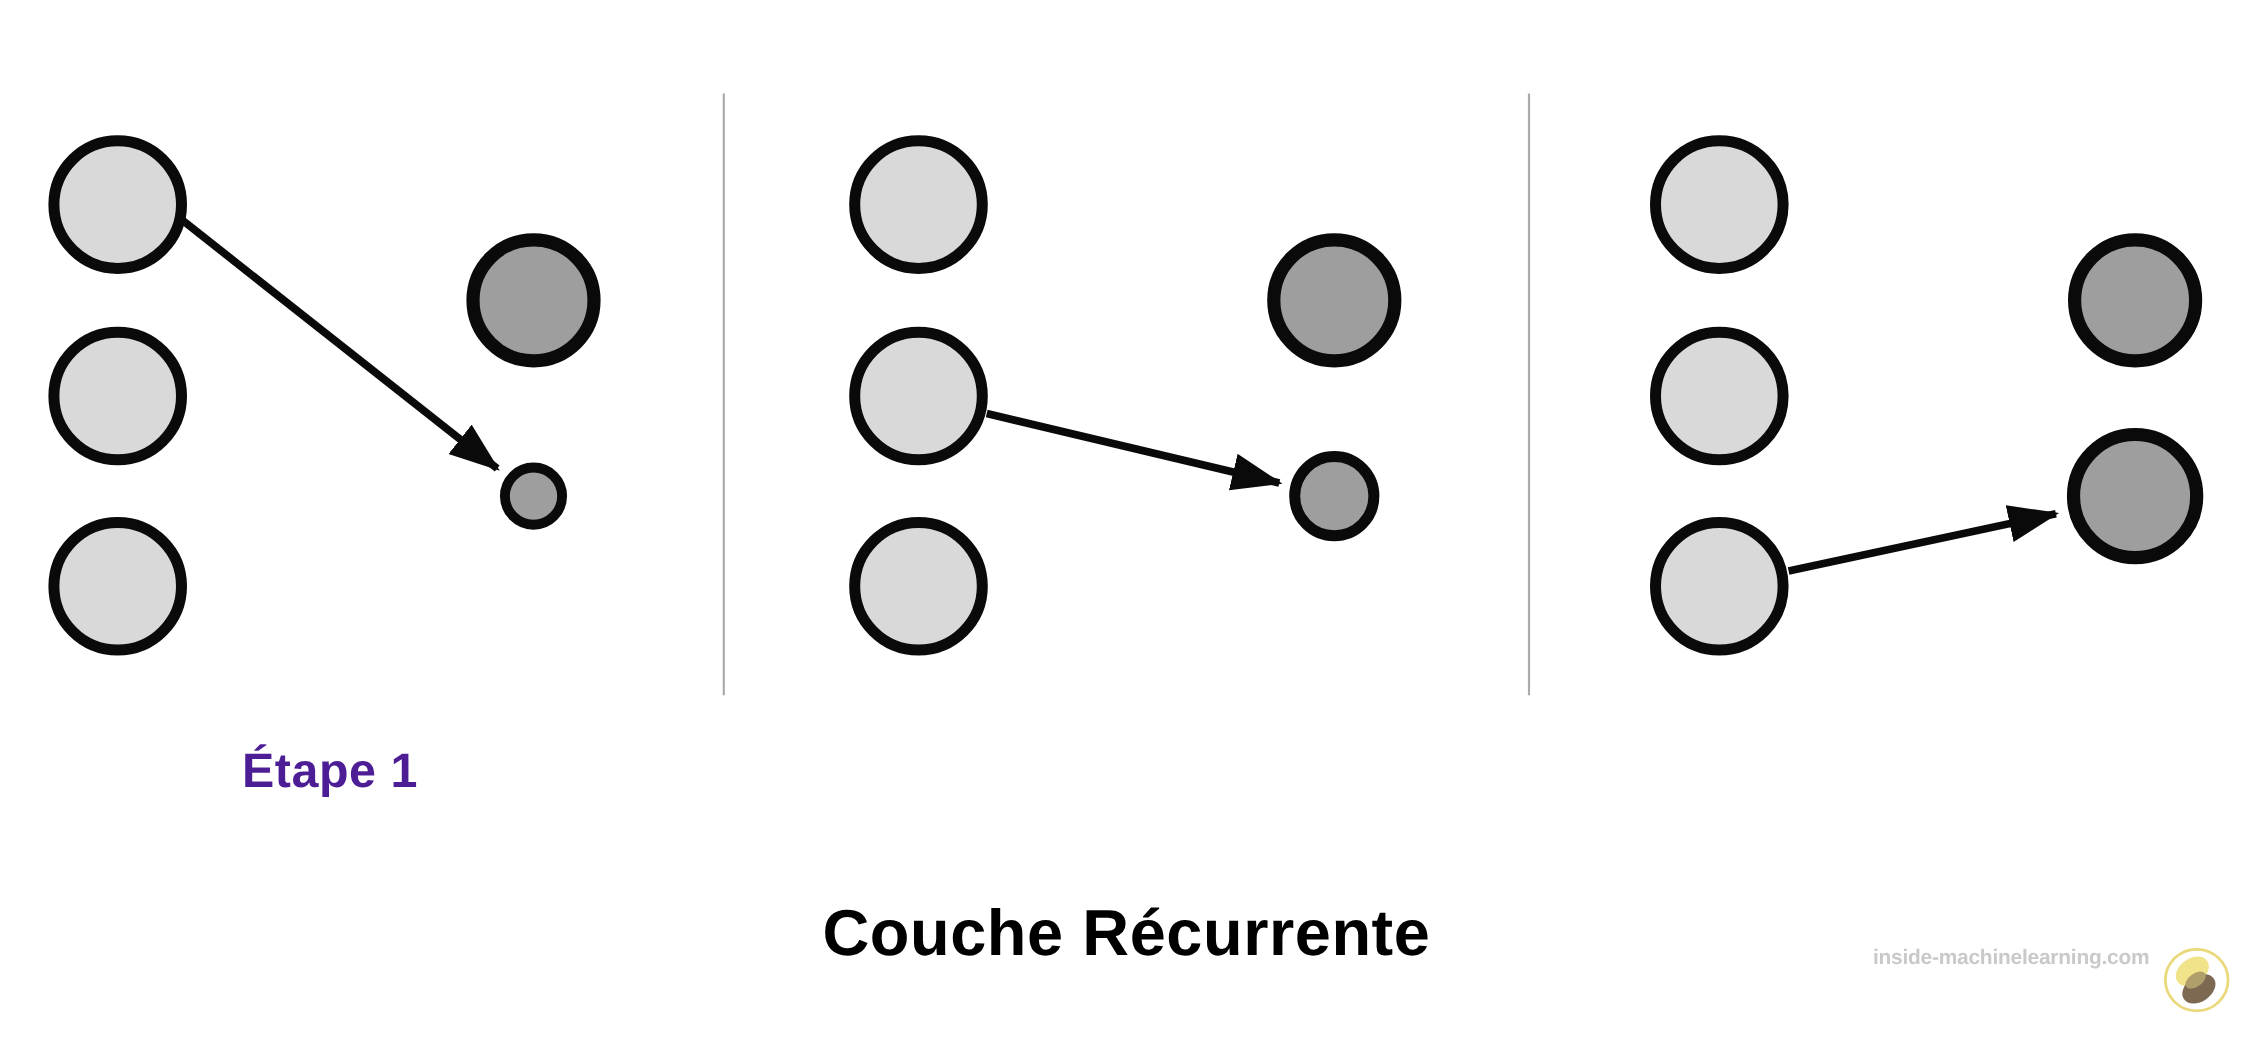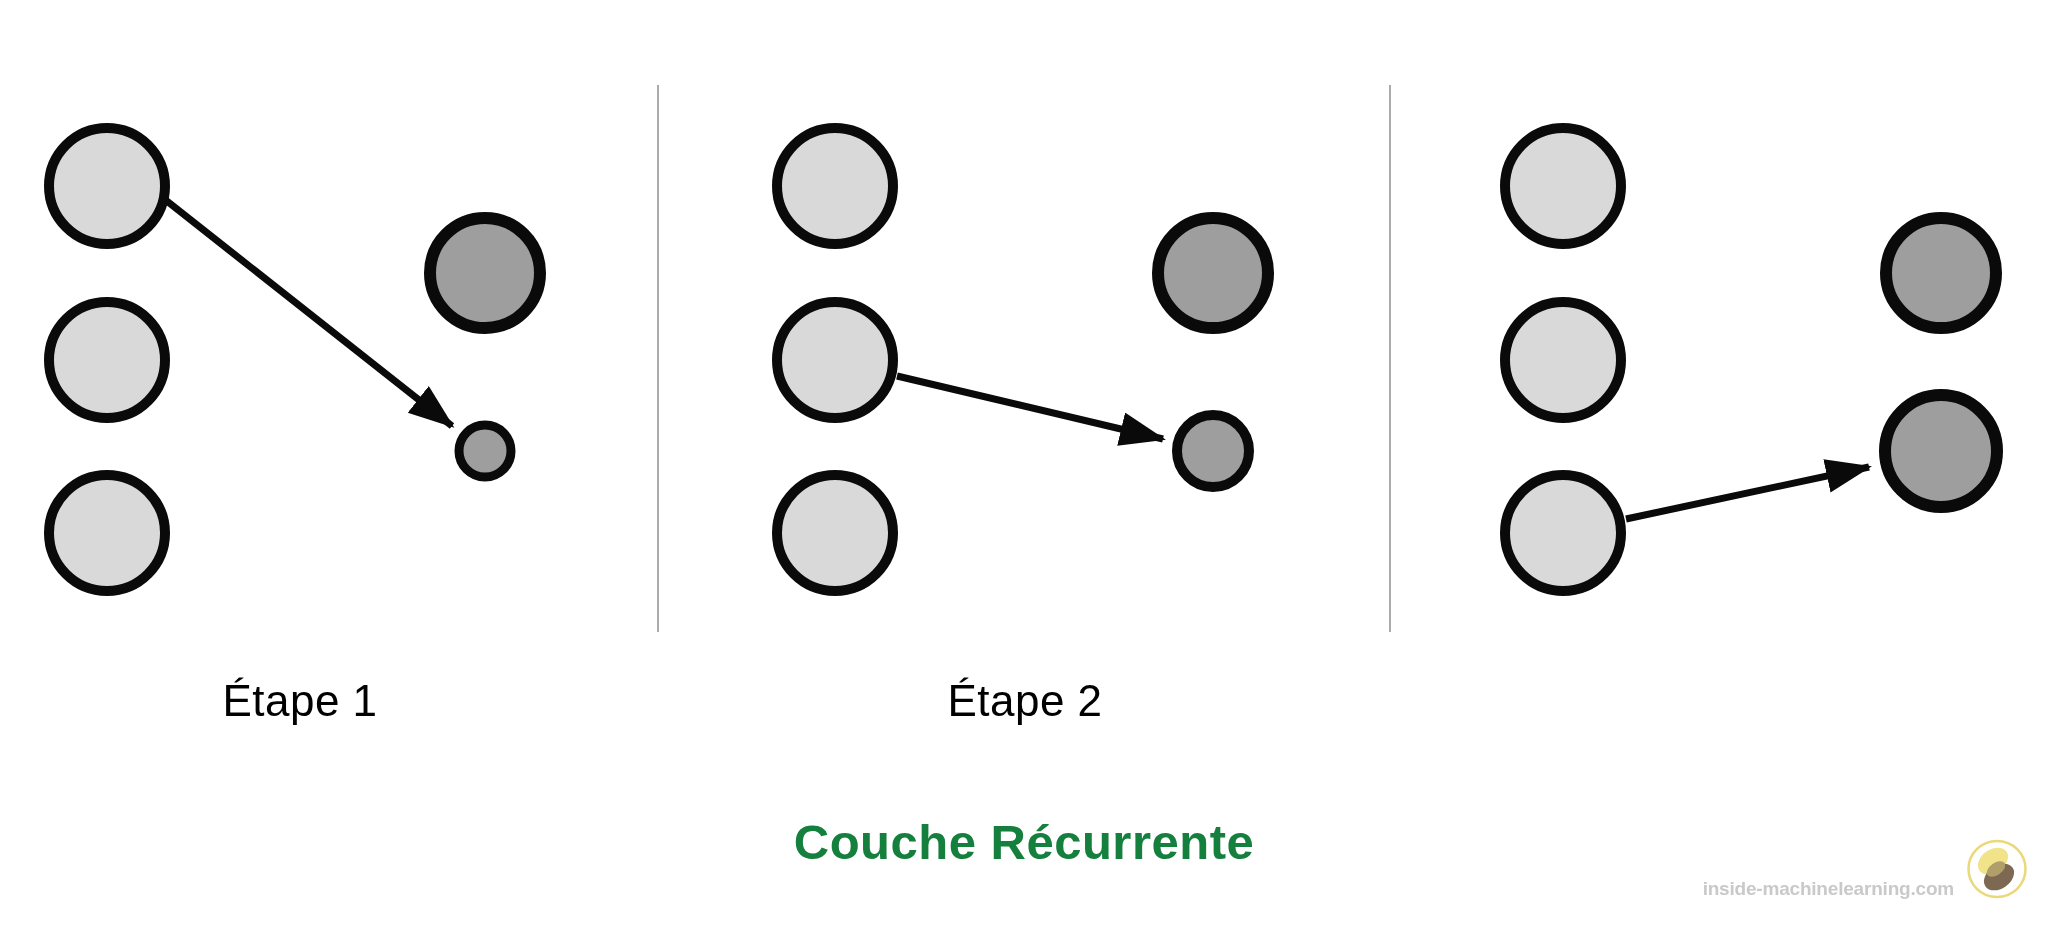--- a/index.html
+++ b/index.html
@@ -20,43 +20,43 @@
     left: 0;
     top: 0;
     width: 2048px;
     height: 943px;
   }
   .step-label {
     position: absolute;
     top: 676px;
     transform: translateX(-50%);
     font-size: 44px;
-    font-weight: normal;
-    color: #000000;
+    font-weight: bold;
+    color: #4c1d95;
     white-space: nowrap;
     letter-spacing: 0.5px;
   }
   .diagram-title {
     position: absolute;
     top: 814px;
     left: 1024px;
     transform: translateX(-50%);
-    font-size: 49px;
+    font-size: 59px;
     font-weight: bold;
-    color: #15803d;
+    color: #000000;
     white-space: nowrap;
     letter-spacing: 0.5px;
     text-align: right;
   }
   .watermark {
     position: absolute;
-    top: 838px;
+    top: 860px;
     right: 20px;
     display: flex;
-    align-items: flex-end;
+    align-items: flex-start;
     gap: 12px;
   }
   .watermark-text {
     font-size: 19px;
     font-weight: bold;
     color: #c9c9c9;
     letter-spacing: -0.2px;
     white-space: nowrap;
   }
   .watermark-logo {
@@ -93,21 +93,20 @@
       <circle cx="1213" cy="451" r="36" fill="#9e9e9e" stroke="#0a0a0a" stroke-width="10"></circle>
       <line x1="1626" y1="519" x2="1869" y2="467" stroke="#0a0a0a" stroke-width="7" marker-end="url(#arrowhead)"></line>
       <circle cx="1563" cy="186" r="58" fill="#d9d9d9" stroke="#0a0a0a" stroke-width="10"></circle>
       <circle cx="1563" cy="360" r="58" fill="#d9d9d9" stroke="#0a0a0a" stroke-width="10"></circle>
       <circle cx="1563" cy="533" r="58" fill="#d9d9d9" stroke="#0a0a0a" stroke-width="10"></circle>
       <circle cx="1941" cy="273" r="55" fill="#9e9e9e" stroke="#0a0a0a" stroke-width="12"></circle>
       <circle cx="1941" cy="451" r="56" fill="#9e9e9e" stroke="#0a0a0a" stroke-width="12"></circle>
     </svg>
 
   <div class="step-label" style="left:300px">Étape 1</div>
-  <div class="step-label" style="left:1025px">Étape 2</div>
 
   <div class="diagram-title">Couche Récurrente</div>
 
   <div class="watermark">
     <span class="watermark-text">inside-machinelearning.com</span>
     <svg class="watermark-logo" viewBox="0 0 62 62" xmlns="http://www.w3.org/2000/svg">
       <ellipse cx="31" cy="31" rx="28.5" ry="28" fill="#ffffff" stroke-width="2.5" stroke="#ead87a"></ellipse>
       <ellipse cx="27" cy="23" rx="16.5" ry="11.5" transform="rotate(-35 27 23)" fill="#f0e38a"></ellipse>
       <ellipse cx="33" cy="39" rx="16.5" ry="11.5" transform="rotate(-35 33 39)" fill="#7d6852"></ellipse>
       <ellipse cx="30" cy="31" rx="10.5" ry="6" transform="rotate(-35 30 31)" fill="#b19f6b"></ellipse>

